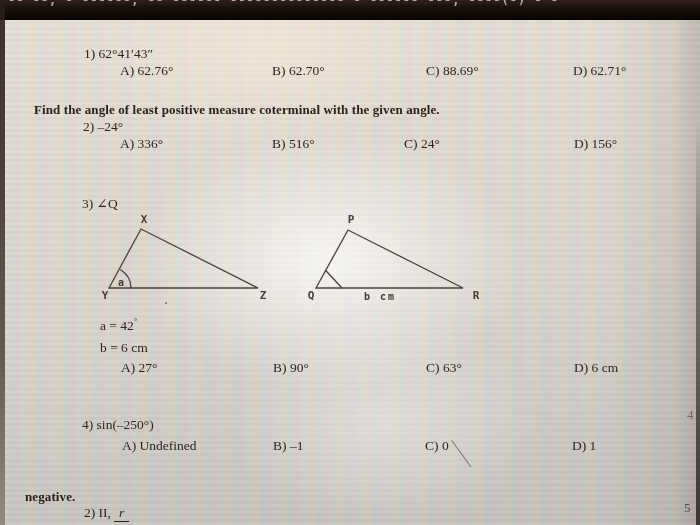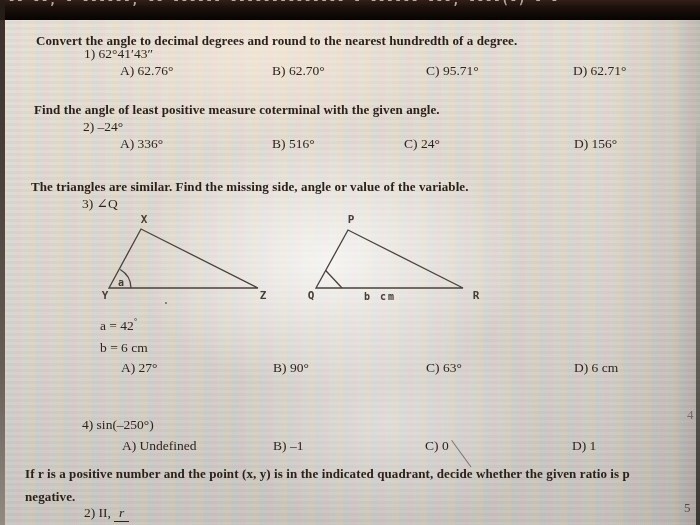--- a/index.html
+++ b/index.html
@@ -93,35 +93,33 @@
 <div id="screen">
 
   <div class="page"></div>
 
   <div class="top-bar">
     <span class="top-bar-text">-- --, - ------, -- ------ -------------- - ------ ---, ----(-) - -</span>
   </div>
   <div class="edge-left"></div>
   <div class="edge-right"></div>
 
-  <div class="instr" style="left:36px; top:33px">Convert the angle to decimal degrees and round to the nearest hundredth of a degree.</div>
   <div class="qnum" style="left:84px; top:46px">1) 62°41′43″</div>
   <div class="opt" style="left:120px; top:63px">A) 62.76°</div>
   <div class="opt" style="left:272px; top:63px">B) 62.70°</div>
-  <div class="opt" style="left:426px; top:63px">C) 95.71°</div>
+  <div class="opt" style="left:426px; top:63px">C) 88.69°</div>
   <div class="opt" style="left:573px; top:63px">D) 62.71°</div>
 
   <div class="instr" style="left:34px; top:102px">Find the angle of least positive measure coterminal with the given angle.</div>
   <div class="qnum" style="left:83px; top:119px">2) –24°</div>
   <div class="opt" style="left:120px; top:136px">A) 336°</div>
   <div class="opt" style="left:272px; top:136px">B) 516°</div>
   <div class="opt" style="left:404px; top:136px">C) 24°</div>
   <div class="opt" style="left:574px; top:136px">D) 156°</div>
 
-  <div class="instr" style="left:31px; top:179px">The triangles are similar. Find the missing side, angle or value of the variable.</div>
   <div class="qnum" style="left:82px; top:196px">3) ∠Q</div>
 
   <svg class="figure" width="400" height="100" viewBox="0 0 400 100">
 
     <path d="M 14 83 L 46 24 L 163 83 Z"></path>
     <path d="M 25.2 64.5 A 22 22 0 0 1 36 83"></path>
     <text x="49" y="18" text-anchor="middle">X</text>
     <text x="10" y="94" text-anchor="middle">Y</text>
     <text x="168" y="94" text-anchor="middle">Z</text>
     <text class="small-angle" x="26" y="81" text-anchor="middle">a</text>
@@ -145,21 +143,20 @@
   <div class="opt" style="left:273px; top:360px">B) 90°</div>
   <div class="opt" style="left:426px; top:360px">C) 63°</div>
   <div class="opt" style="left:574px; top:360px">D) 6 cm</div>
 
   <div class="qnum" style="left:82px; top:417px">4) sin(–250°)</div>
   <div class="opt" style="left:122px; top:438px">A) Undefined</div>
   <div class="opt" style="left:273px; top:438px">B) –1</div>
   <div class="opt" style="left:425px; top:438px">C) 0</div>
   <div class="opt" style="left:572px; top:438px">D) 1</div>
 
-  <div class="instr" style="left:25px; top:466px">If r is a positive number and the point (x, y) is in the indicated quadrant, decide whether the given ratio is p</div>
   <div class="instr" style="left:25px; top:489px">negative.</div>
   <div class="qnum" style="left:84px; top:505px">
     <span>2) II,</span><span class="frac"><span class="frac-num">r</span></span>
   </div>
 
   <div class="edge-frag" style="left:687px; top:407px; opacity:.55">4</div>
   <div class="edge-frag" style="left:684px; top:500px; opacity:.8">5</div>
   <div class="cursor-line"></div>
   <div class="speck"></div>
 

